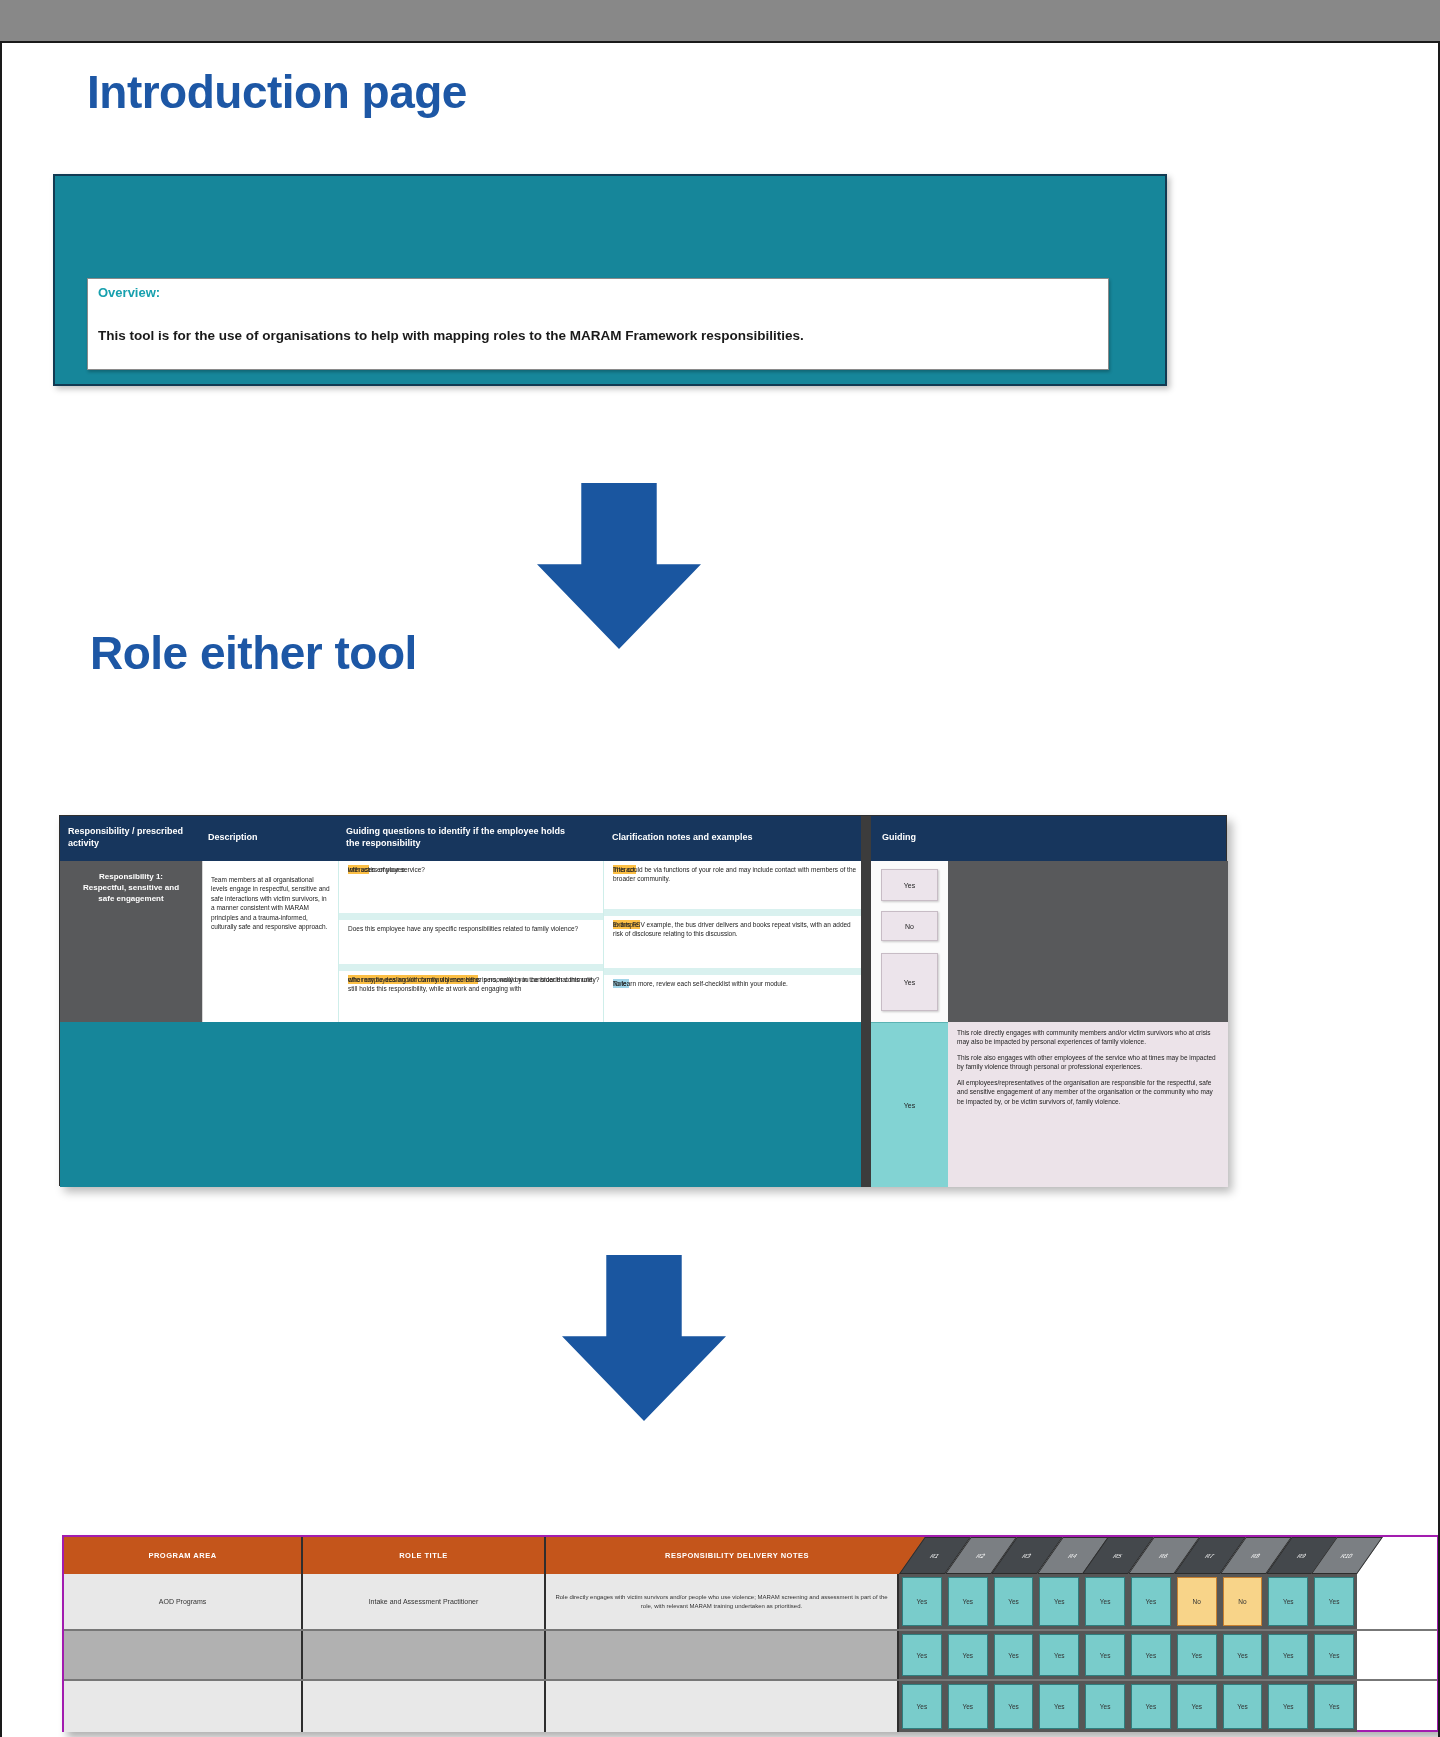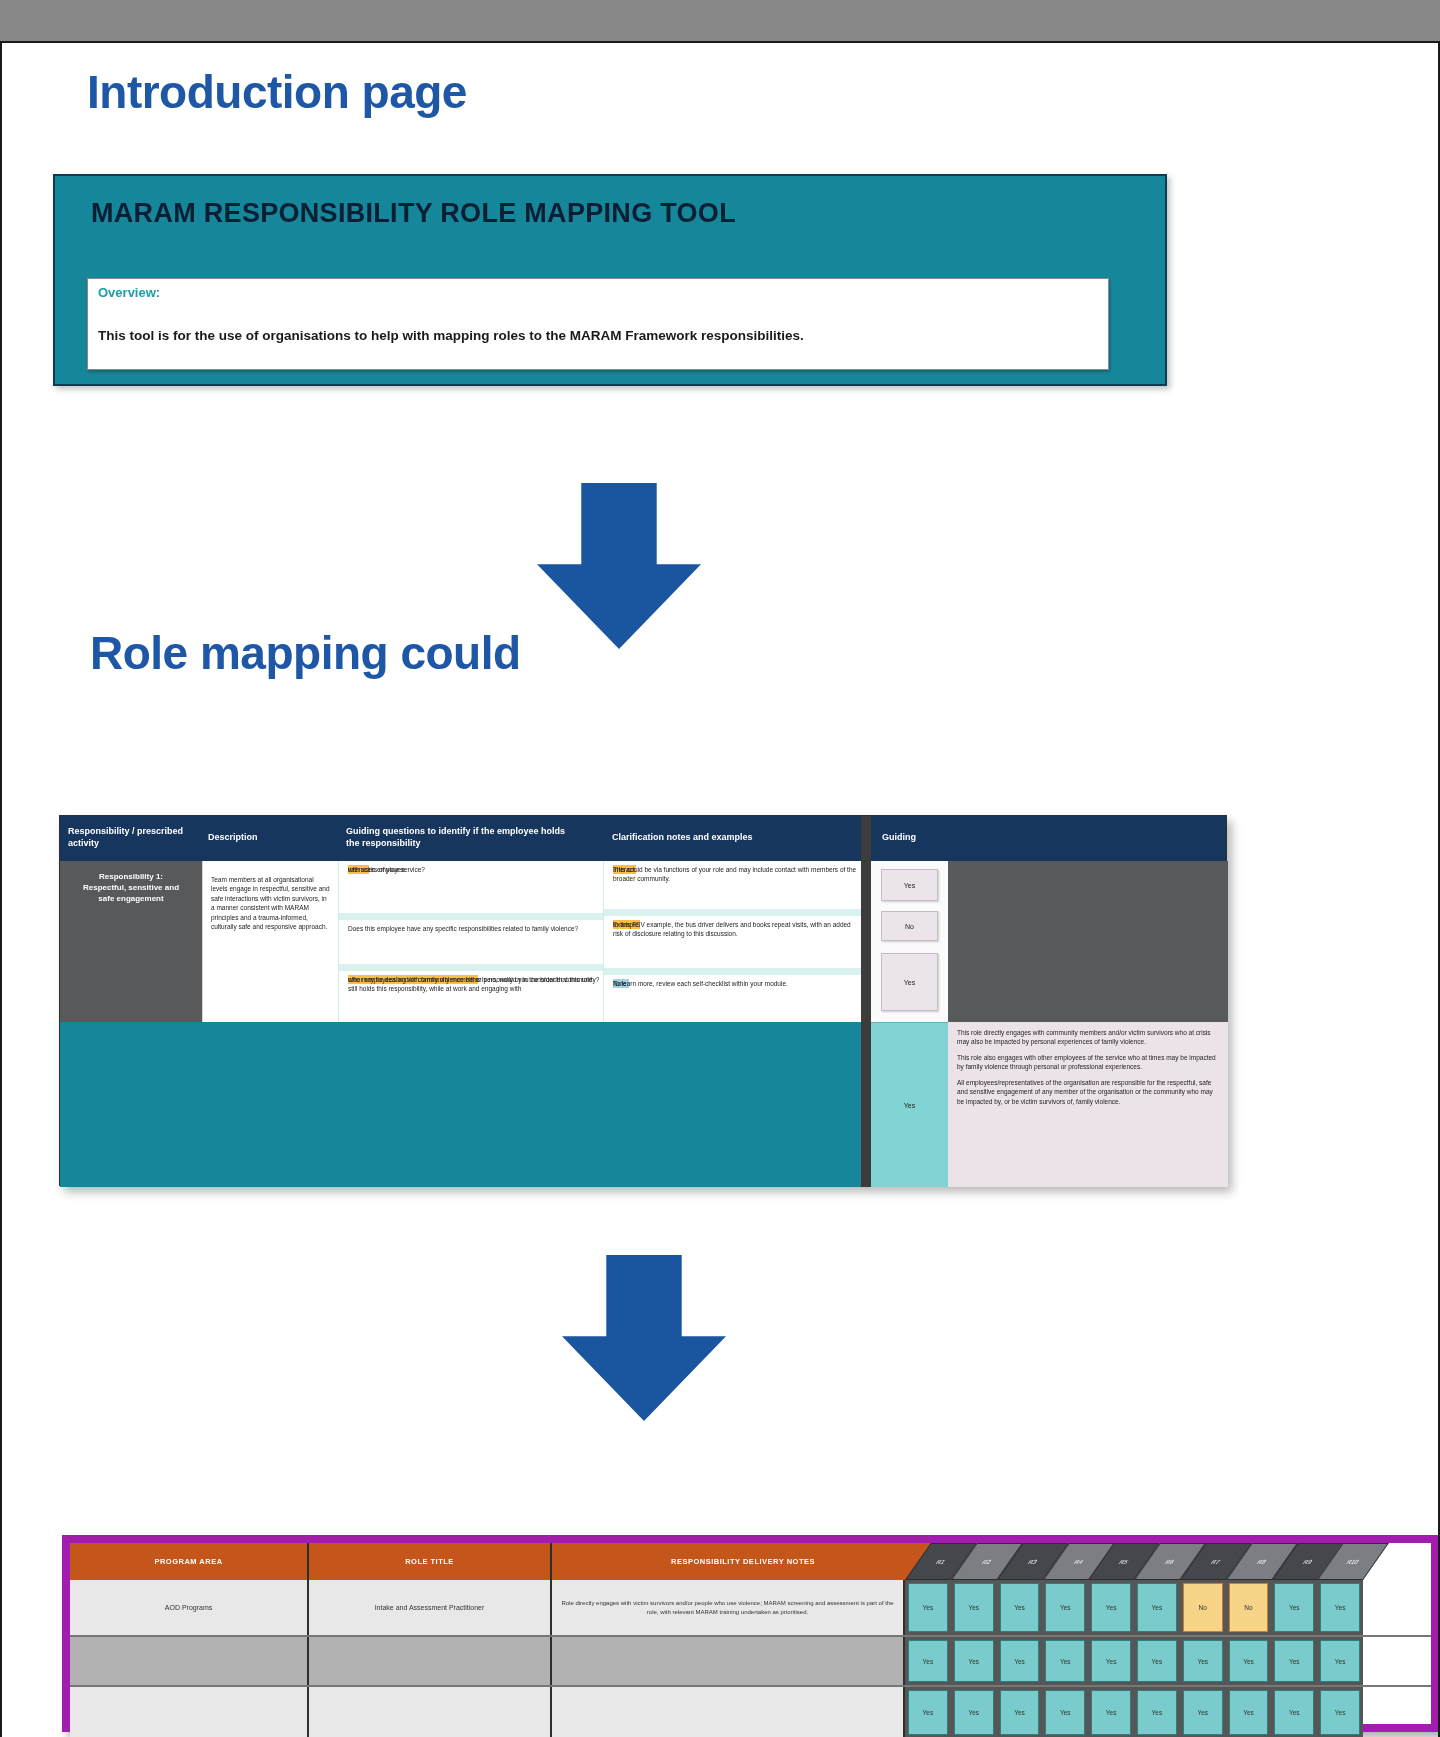--- a/index.html
+++ b/index.html
@@ -49,21 +49,21 @@
   .rt-gray-right{left:888px;top:45px;width:280px;height:161px;background:#58595b;}
   .rt-teal-block{left:0;top:206px;width:801px;height:165px;background:#16869a;}
   .rt-ans-final{left:811px;top:206px;width:77px;height:165px;background:#82d3d3;color:#222;font-size:7px;
                 display:flex;align-items:center;justify-content:center;border-top:1px solid #5ab3b3;}
   .rt-explain{left:888px;top:206px;width:280px;height:165px;background:#ece3e9;color:#222;font-size:6.5px;
               line-height:1.4;padding:6px 9px;}
   .rt-explain p{position:static;margin:0 0 7px 0;}
 
   
   .sum-table{position:absolute;left:60px;top:1492px;width:1377px;height:197px;background:#fff;
-             border:8px solid #a21caf;box-shadow:5px 6px 8px rgba(0,0,0,.3);}
+             border:2px solid #a21caf;box-shadow:5px 6px 8px rgba(0,0,0,.3);}
   .sum-table *{position:absolute;}
   .st-hdr{left:0;top:0;width:100%;height:37px;}
   .st-hcell{top:0;height:37px;background:#c4551b;color:#fff;font-weight:700;font-size:7.5px;
             letter-spacing:.5px;display:flex;align-items:center;justify-content:center;
             border-right:2px solid #2e2e2e;z-index:1;}
   .st-ha{left:0;width:239px;} .st-hb{left:239px;width:243px;} .st-hc{left:482px;width:384px;}
   .st-hc span{position:static;width:353px;text-align:center;}
   .st-slant{top:0;height:37px;width:46px;background:#44484c;border:1px solid #2c2c2c;
             transform:skewX(-35deg);transform-origin:0 100%;z-index:2;
             color:#fff;font-size:6px;display:flex;align-items:center;justify-content:center;}
@@ -83,30 +83,29 @@
   .ans-cell.no .ans-inner{background:#f8d489;border-color:#c7802f;}
 </style>
 </head>
 <body>
 
 <div class="page">
 
   <div class="h-blue" id="intro-heading">Introduction page</div>
 
   <div class="banner">
-    <div class="banner-title">MARAM RESPONSIBILITY ROLE MAPPING TOOL</div>
     <div class="overview-box">
       <div class="overview-label">Overview:</div>
       <div class="overview-text">This tool is for the use of organisations to help with mapping roles to the MARAM Framework responsibilities.</div>
     </div>
   </div>
 
   <div class="down-arrow" id="arrow-1"></div>
 
-  <div class="h-blue" id="role-heading">Role mapping could</div>
+  <div class="h-blue" id="role-heading">Role either tool</div>
 
   <div class="role-table">
     <div class="rt-header">
       <div class="rt-h" style="left:8px;top:10px;width:130px;">Responsibility / prescribed activity</div>
       <div class="rt-h" style="left:148px;top:16px;width:110px;">Description</div>
       <div class="rt-h" style="left:286px;top:10px;width:232px;">Guiding questions to identify if the employee holds the responsibility</div>
       <div class="rt-h" style="left:552px;top:16px;width:232px;">Clarification notes and examples</div>
       <div class="rt-h" style="left:822px;top:16px;">Guiding</div>
     </div>
 

